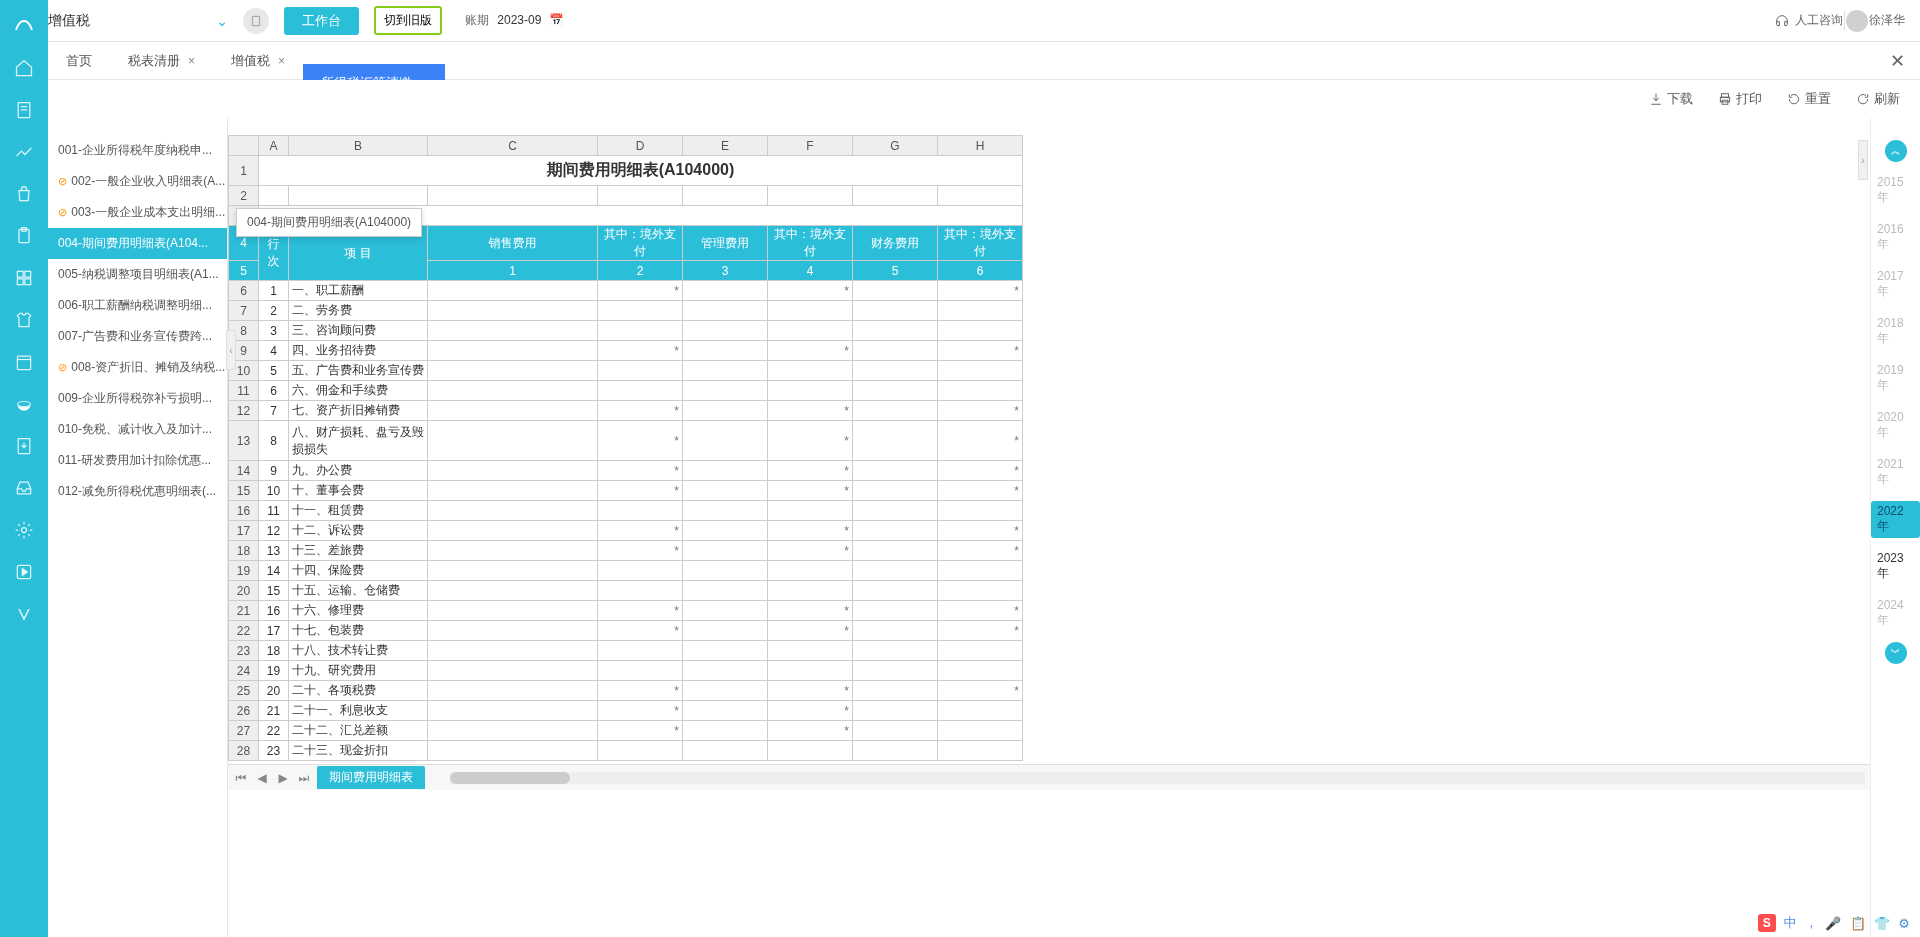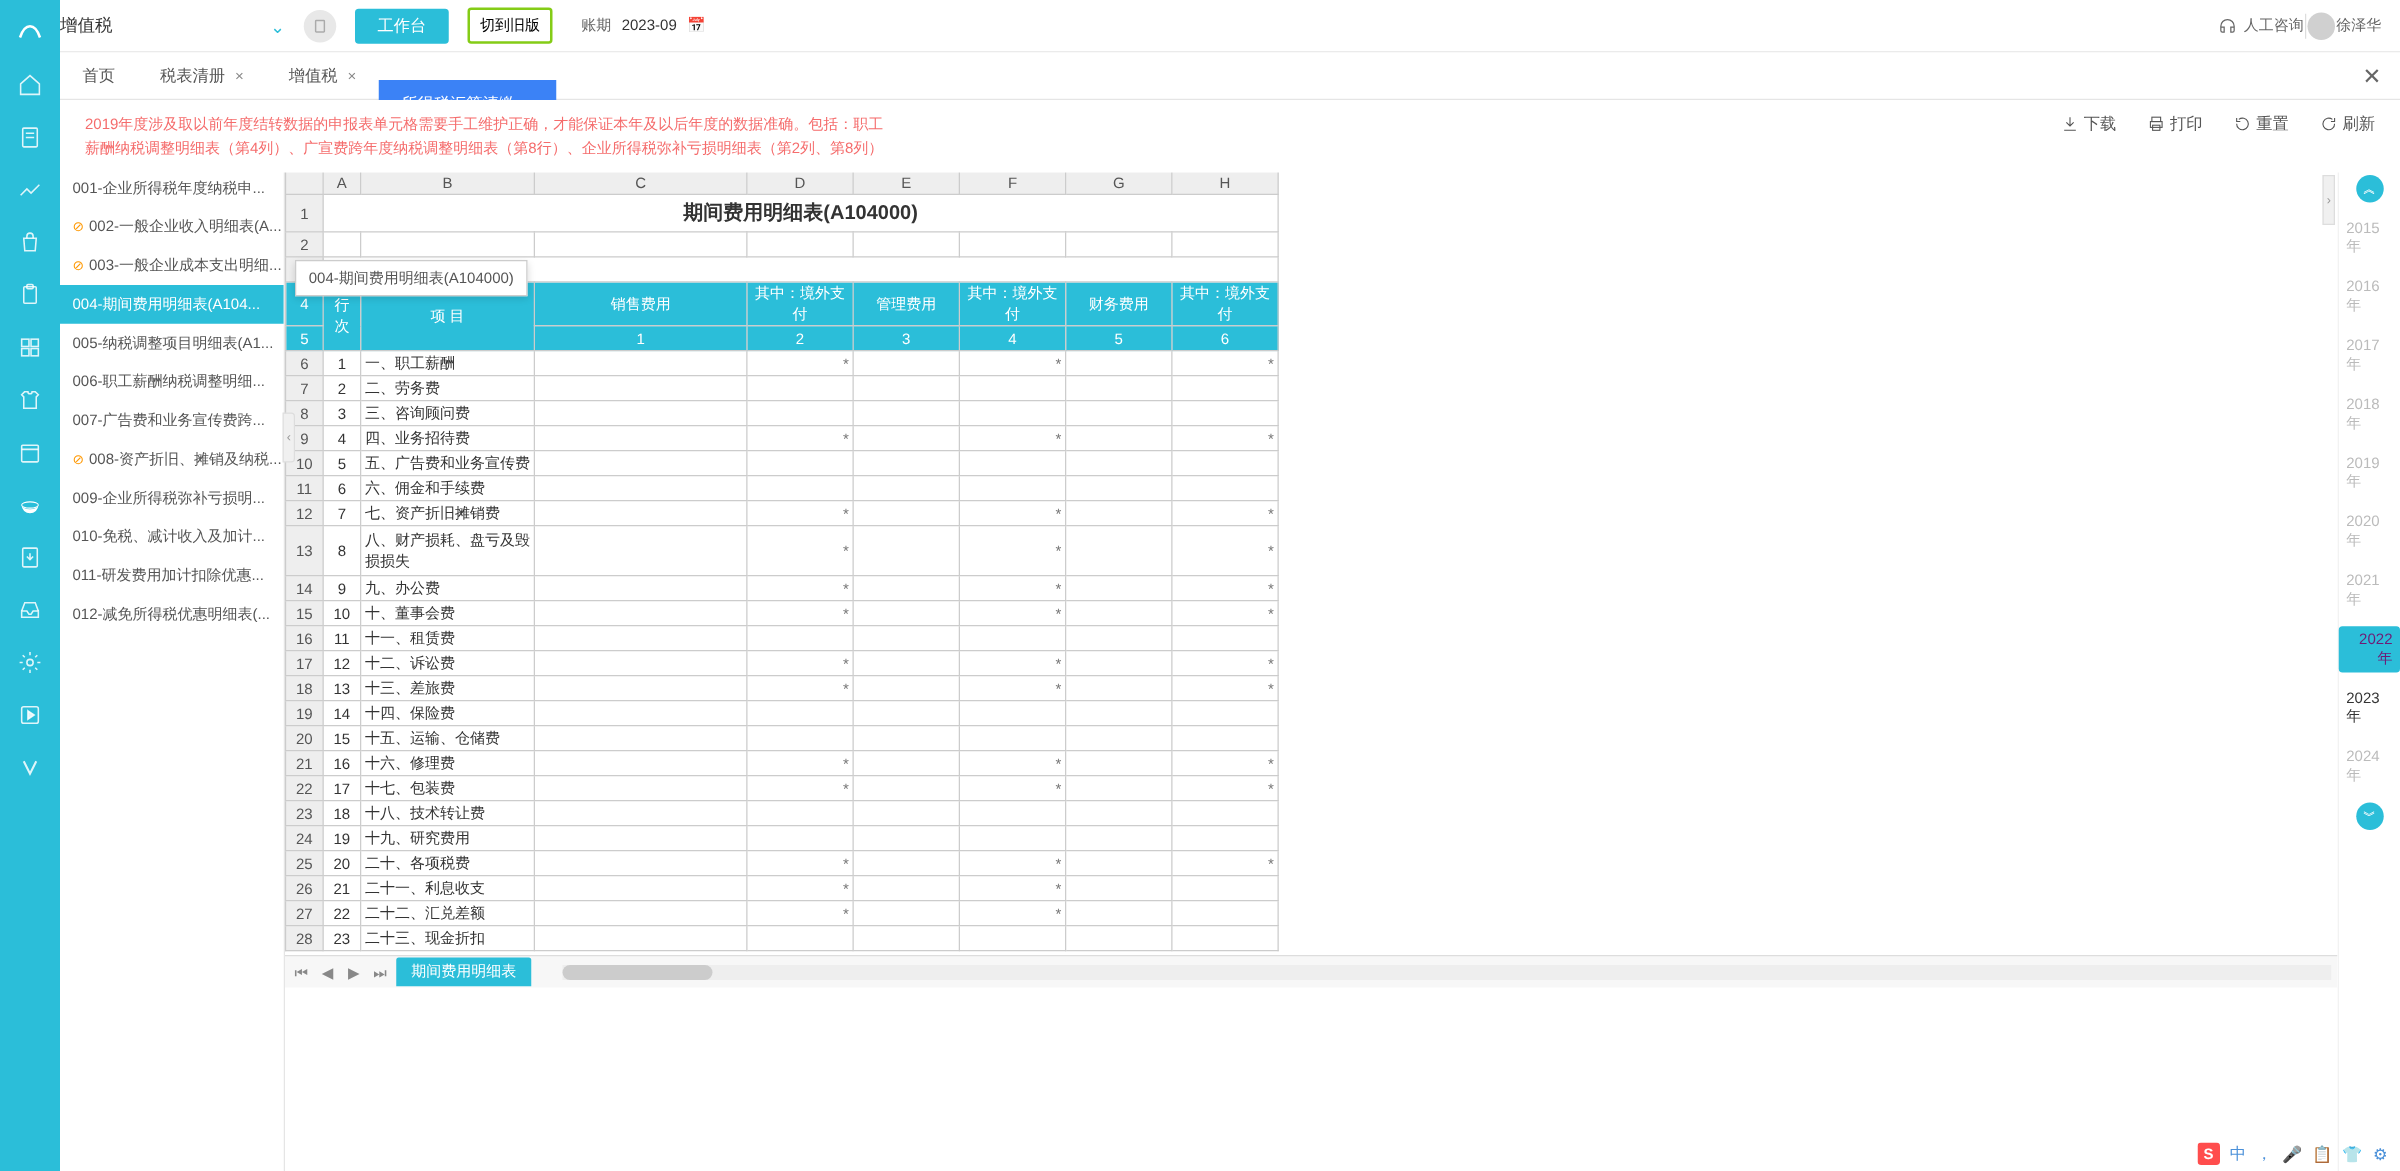--- a/index.html
+++ b/index.html
@@ -66,21 +66,21 @@
 
 .sheet-tabs { position: sticky; bottom: 0; height: 26px; background: #f7f7f7; border-top: 1px solid #ddd; display: flex; align-items: center; padding: 0 5px; gap: 5px; }
 .sheet-nav-btn { width: 16px; text-align: center; color: #888; cursor: pointer; }
 .sheet-tab { background: #2bbed9; color: #fff; padding: 3px 12px; font-size: 12px; border-radius: 2px 2px 0 0; }
 .h-scroll { flex: 1; height: 12px; margin-left: 20px; background: #eee; position: relative; }
 .h-thumb { position: absolute; left: 0; width: 120px; height: 100%; background: #ccc; border-radius: 6px; }
 
 .year-rail { width: 50px; border-left: 1px solid #eee; padding-top: 60px; display: flex; flex-direction: column; align-items: center; gap: 10px; background: #fff; }
 .year-btn { width: 22px; height: 22px; border-radius: 50%; background: #2bbed9; color: #fff; display: flex; align-items: center; justify-content: center; font-size: 10px; cursor: pointer; }
 .year-item { font-size: 12px; color: #bbb; cursor: pointer; padding: 3px 6px; border-radius: 3px; }
-.year-item.active { background: #2bbed9; color: #701a75; text-align: right; }
+.year-item.active { background: #2bbed9; color: #0c4a6e; }
 .year-item.current { color: #333; }
 
 .expand-handle { position: absolute; right: 52px; top: 60px; width: 10px; height: 40px; background: #f0f0f0; border: 1px solid #ddd; display: flex; align-items: center; justify-content: center; cursor: pointer; color: #999; font-size: 10px; z-index: 6; }
 
 .ime-bar { position: fixed; bottom: 5px; right: 10px; display: flex; gap: 8px; align-items: center; z-index: 200; }
 .ime-icon { width: 18px; height: 18px; background: #ff4d4d; color: #fff; border-radius: 3px; display: flex; align-items: center; justify-content: center; font-size: 12px; font-weight: bold; }
 .ime-opt { color: #4a90d9; font-size: 13px; cursor: pointer; }
 </style>
 </head>
 <body>
@@ -189,21 +189,20 @@
         <span class="tab-close">×</span>
       </div><div class="tab active">
         <span>所得税汇算清缴</span>
         <span class="tab-close">×</span>
       </div></div>
   <span class="tab-bar-close">✕</span>
 </div>
 
 <div class="content-area">
   <div class="notice-bar">
-    <div class="notice-text">2019年度涉及取以前年度结转数据的申报表单元格需要手工维护正确，才能保证本年及以后年度的数据准确。包括：职工薪酬纳税调整明细表（第4列）、广宣费跨年度纳税调整明细表（第8行）、企业所得税弥补亏损明细表（第2列、第8列）</div>
     <div class="action-bar">
       <span class="action-btn">
           <svg width="14" height="14" viewBox="0 0 24 24" fill="none" stroke="currentColor" stroke-width="1.5">
             <path d="M12 3 v12 m-5-5 5 5 5-5 M4 21 h16"></path>
           </svg>
           <span>下载</span>
         </span>
       <span class="action-btn">
           <svg width="14" height="14" viewBox="0 0 24 24" fill="none" stroke="currentColor" stroke-width="1.5">
             <rect x="6" y="3" width="12" height="6"></rect>

